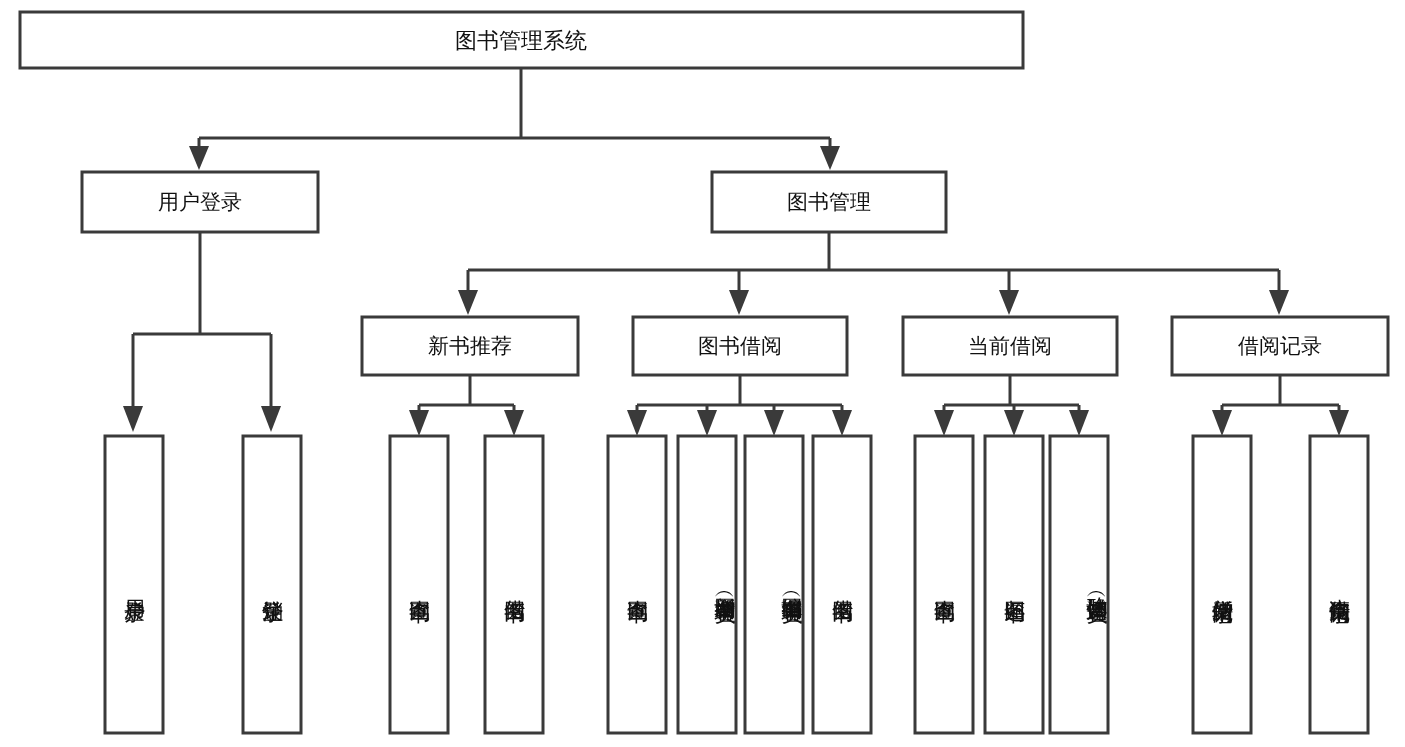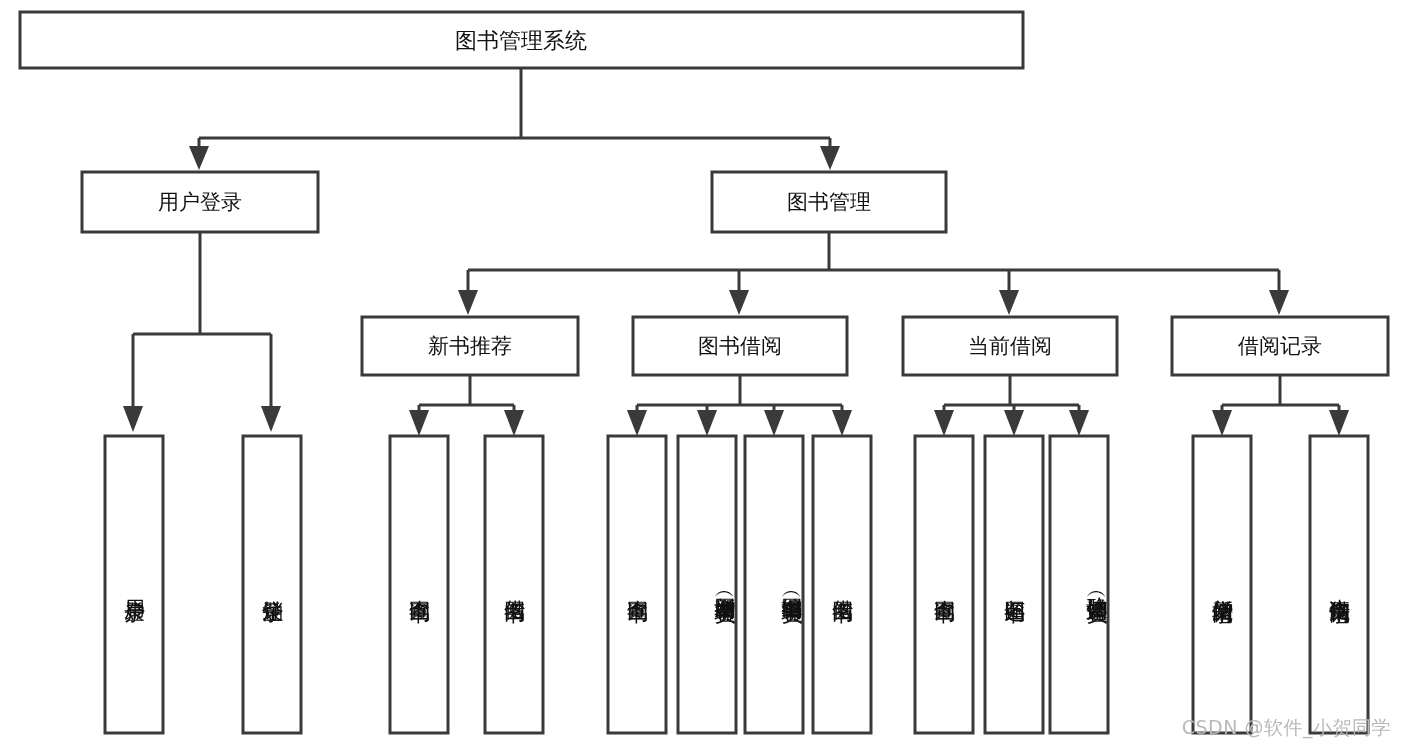--- a/index.html
+++ b/index.html
@@ -213,15 +213,14 @@
   <div class="vlabel" style="left:745px; top:440px; width:58px; height:289px; align-items:flex-start;">编辑图书（管理员）</div>
   <div class="vlabel" style="left:813px; top:436px; width:58px; height:297px;">借阅图书</div>
 
   <div class="vlabel" style="left:915px; top:436px; width:58px; height:297px;">查询图书</div>
   <div class="vlabel" style="left:985px; top:436px; width:58px; height:297px;">归还图书</div>
   <div class="vlabel" style="left:1050px; top:440px; width:58px; height:289px; align-items:flex-start;">确认归还（管理员）</div>
 
   <div class="vlabel" style="left:1193px; top:436px; width:58px; height:297px;">新增借阅记录</div>
   <div class="vlabel" style="left:1310px; top:436px; width:58px; height:297px;">查询借阅记录</div>
 
-  <div id="watermark">CSDN @软件_小贺同学</div>
 
 </div>
 
 </body></html>

